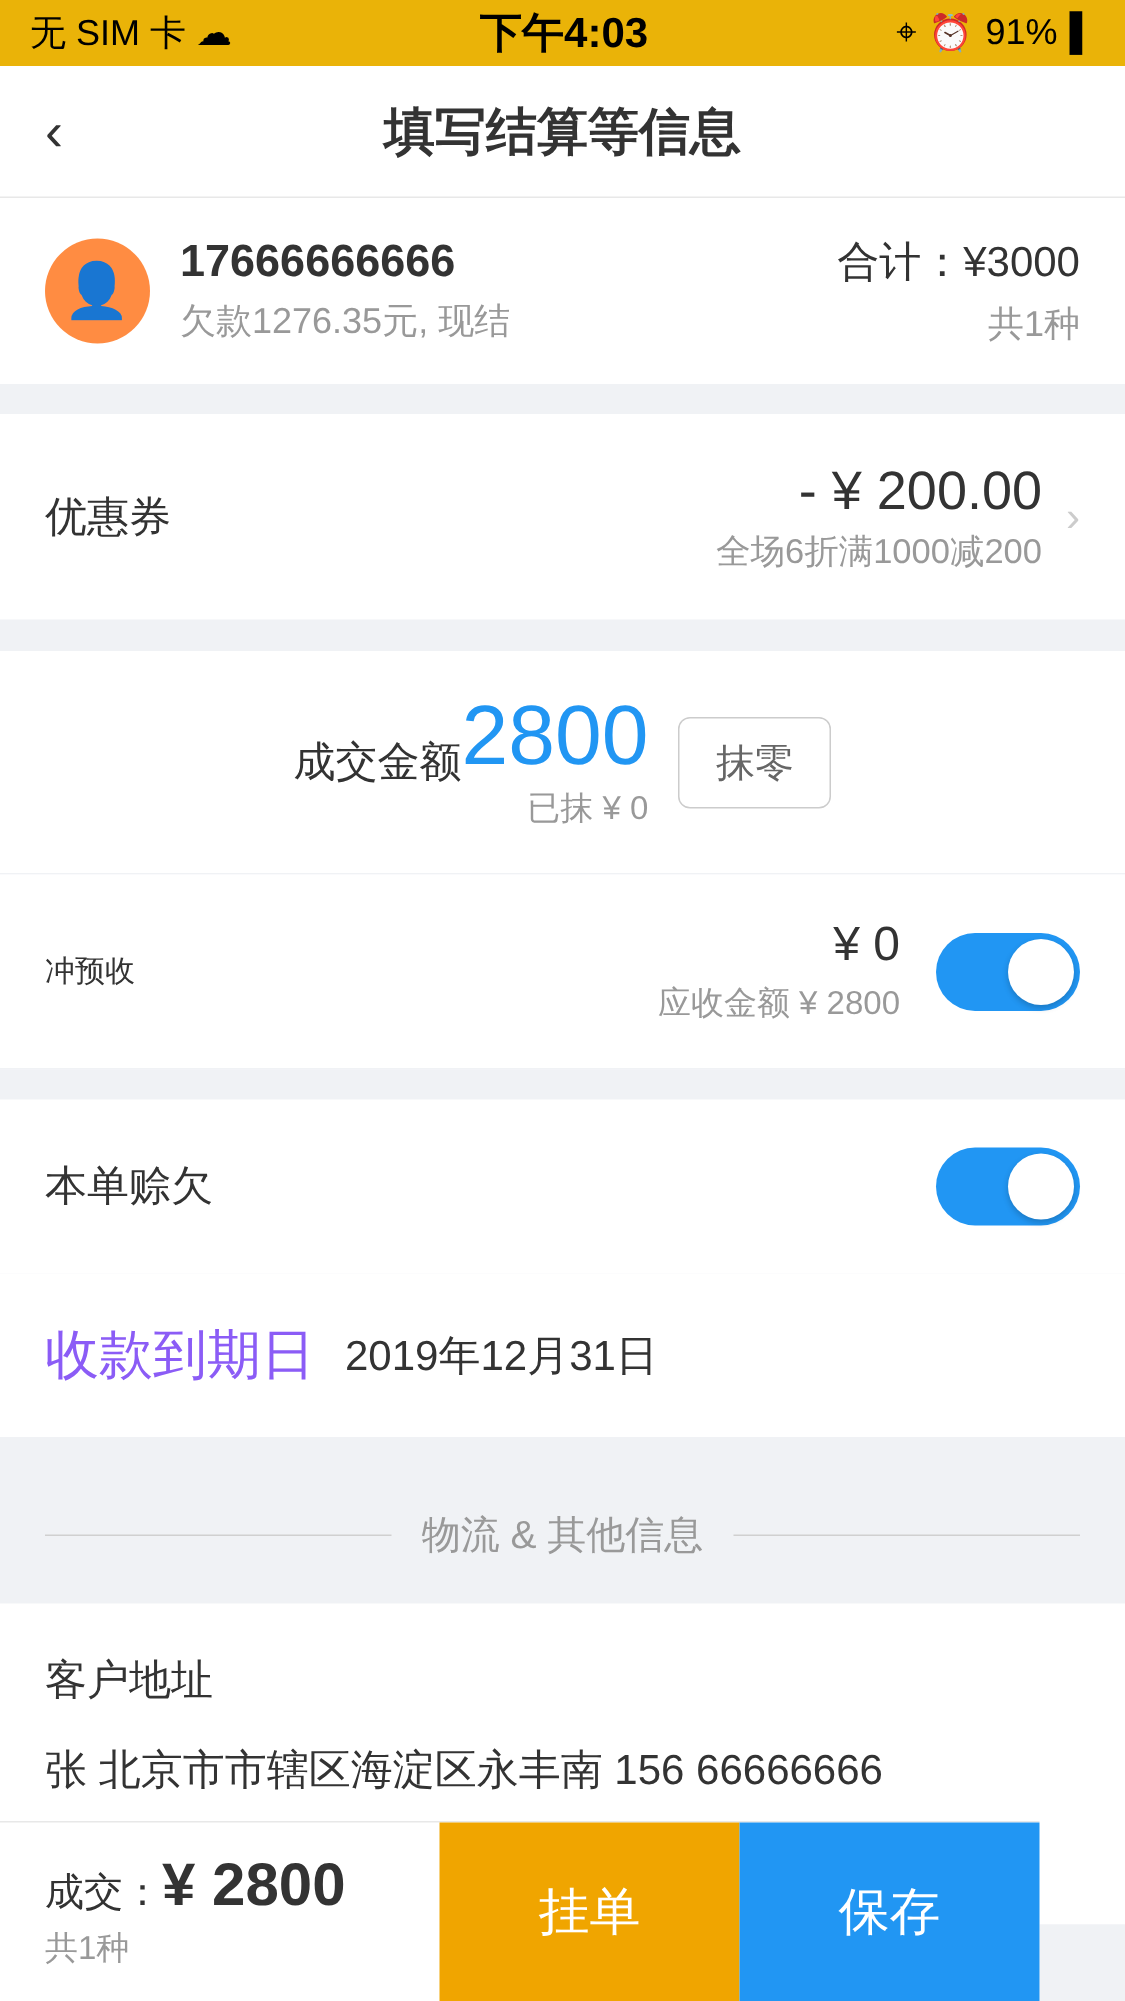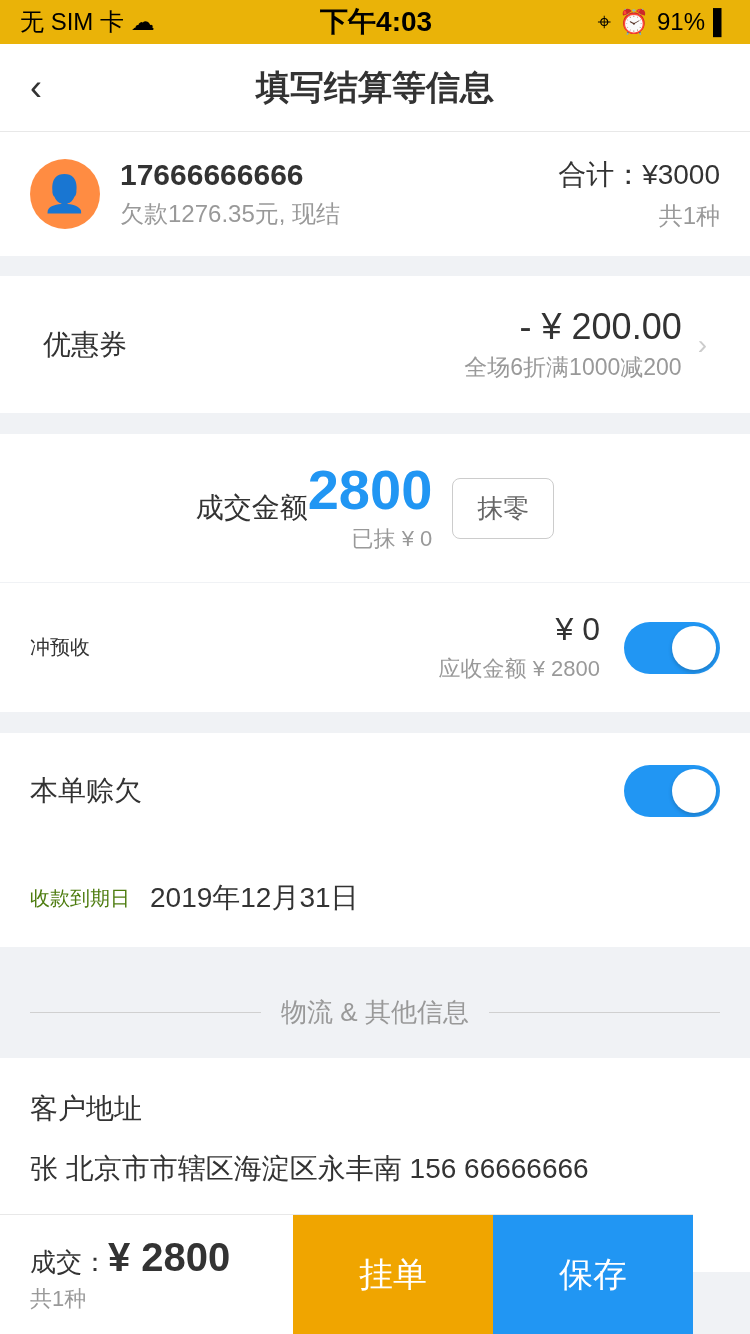--- a/index.html
+++ b/index.html
@@ -111,21 +111,21 @@
 
     
     .section-divider {
       height: 20px;
       background: #f0f2f5;
     }
 
     
     .row-item {
       background: #fff;
-      padding: 30px 43px;
+      padding: 30px 30px;
       display: flex;
       align-items: center;
       justify-content: space-between;
       border-bottom: 1px solid #f0f2f5;
     }
     .row-label {
       font-size: 28px;
       color: #333;
     }
     .row-right {
@@ -166,21 +166,21 @@
       display: flex;
       align-items: center;
       gap: 20px;
     }
     .deal-amount-wrap {
       text-align: right;
     }
     .deal-amount {
       font-size: 56px;
       color: #2196f3;
-      font-weight: 700;
+      font-weight: 400;
       line-height: 1;
     }
     .deal-erased {
       font-size: 22px;
       color: #999;
       margin-top: 6px;
       text-align: right;
     }
     .btn-round-zero {
       border: 1px solid #ccc;
@@ -261,22 +261,22 @@
 
     
     .due-date-row {
       background: #fff;
       padding: 30px 30px;
       display: flex;
       align-items: center;
       gap: 20px;
     }
     .due-date-label {
-      font-size: 20px;
-      color: #4d7c0f;
+      font-size: 36px;
+      color: #8b5cf6;
     }
     .due-date-value {
       font-size: 28px;
       color: #333;
     }
 
     
     .section-header {
       background: #f0f2f5;
       padding: 28px 30px;

